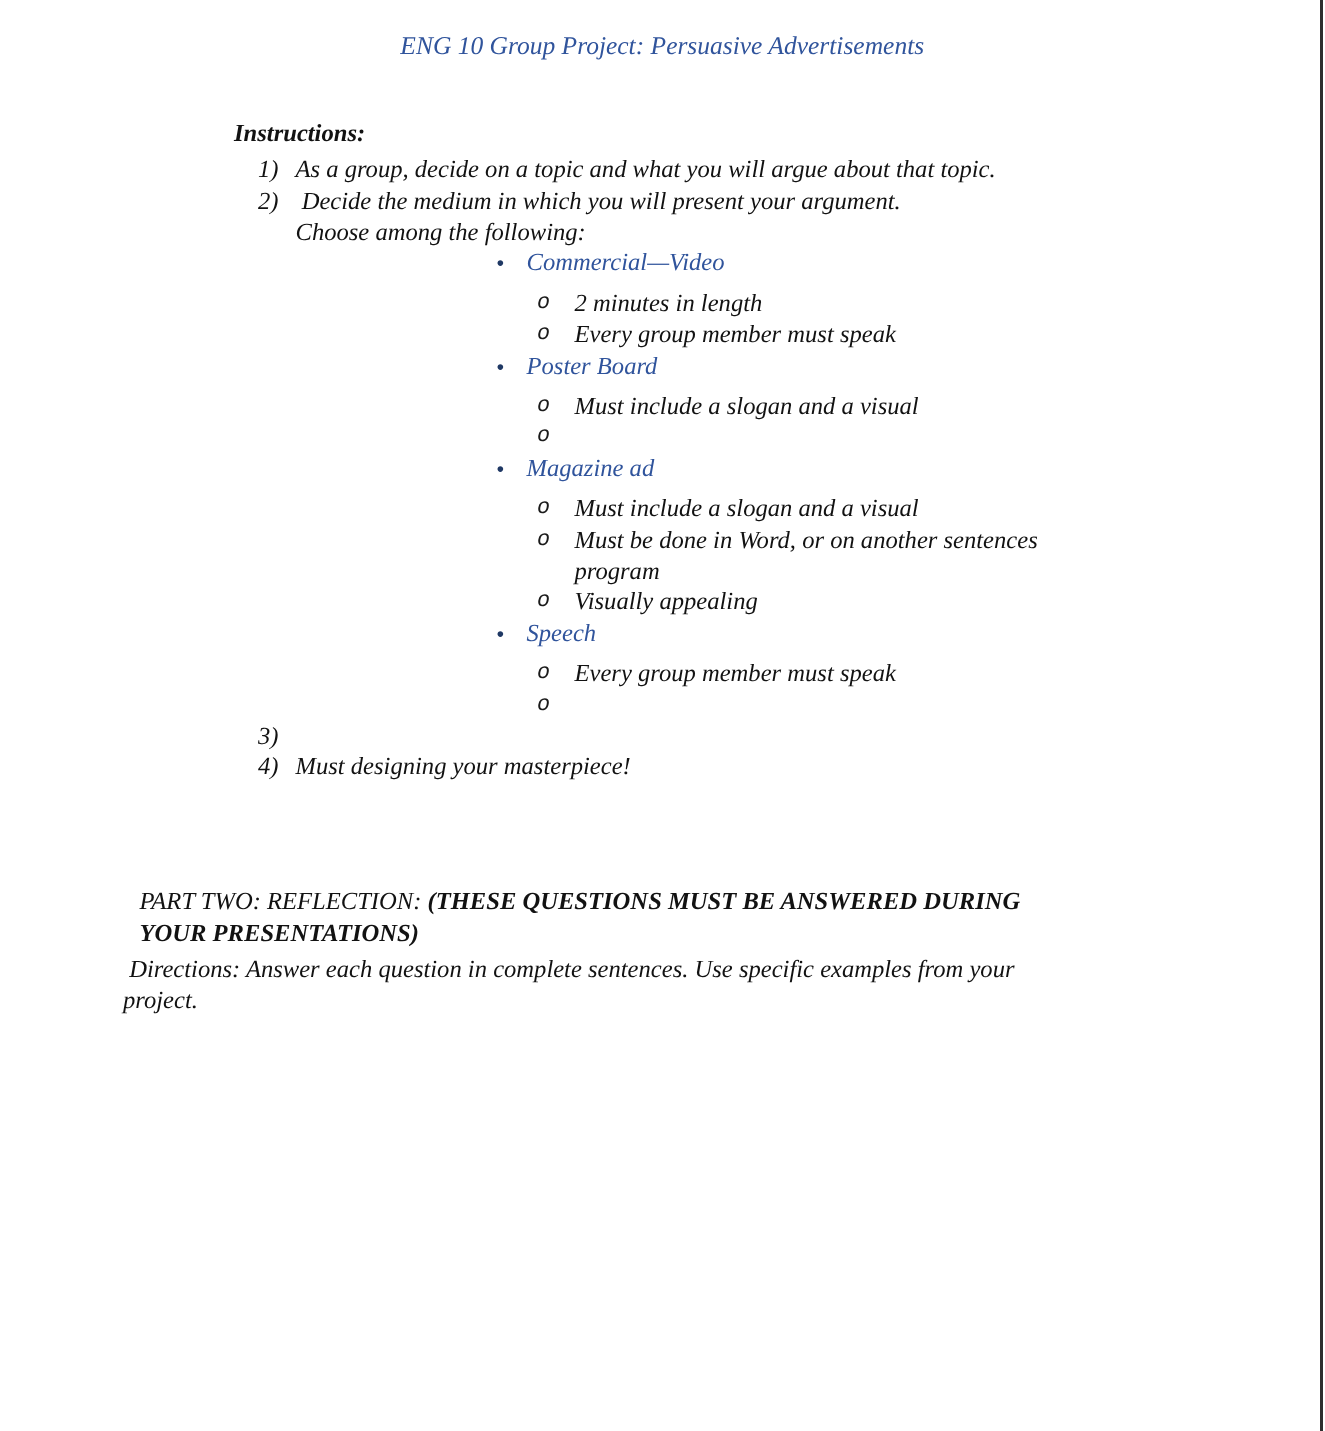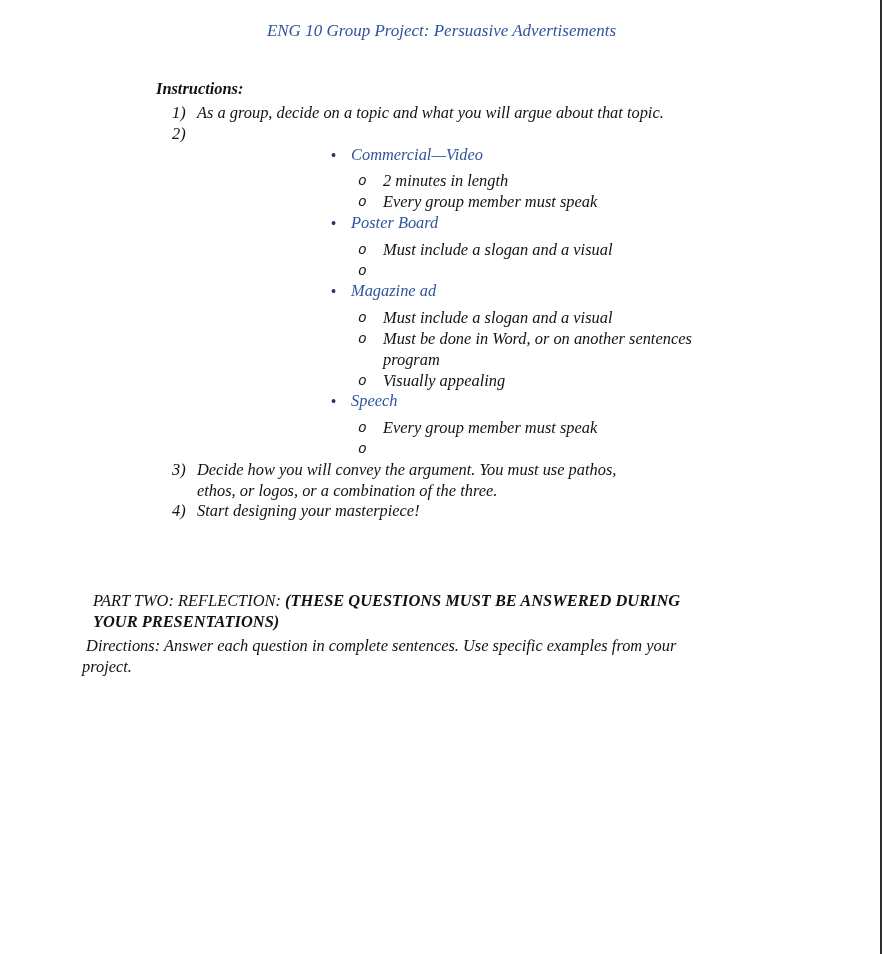--- a/index.html
+++ b/index.html
@@ -97,20 +97,22 @@
   <p class="instructions-heading">Instructions:</p>
 
   <div class="instructions-body">
     <div>
         <div class="num-item">
     <span class="marker">1)</span>
     <span class="text">As a group, decide on a topic and what you will argue about that topic.</span>
   </div>
         <div class="num-item">
     <span class="marker">2)</span>
+    <span class="text"> Decide the medium in which you will present your argument.
+Choose among the following:</span>
   </div>
       </div>
     <div class="bullet-groups">
         <div class="bullet-group">
     <div class="group-label">
       <span class="marker">•</span>
       <span class="label">Commercial—Video</span>
     </div>
     <div class="sub-list">
             <div class="sub-item">
@@ -171,26 +173,24 @@
   </div>
             <div class="sub-item">
     <span class="marker">o</span>
   </div>
           </div>
   </div>
       </div>
     <div>
         <div class="num-item">
     <span class="marker">3)</span>
-    <span class="text">Decide how you will convey the argument. You must use pathos,
-ethos, or logos, or a combination of the three.</span>
   </div>
         <div class="num-item">
     <span class="marker">4)</span>
-    <span class="text">Start designing your masterpiece!</span>
+    <span class="text">Must designing your masterpiece!</span>
   </div>
       </div>
   </div>
 
   <p class="part-two"><span>PART TWO: REFLECTION: </span><span class="bold-part">(THESE QUESTIONS MUST BE ANSWERED DURING
 YOUR PRESENTATIONS)</span></p>
 
   <div class="reflection">
     <p> Directions: Answer each question in complete sentences. Use specific examples from your
 project.</p>

